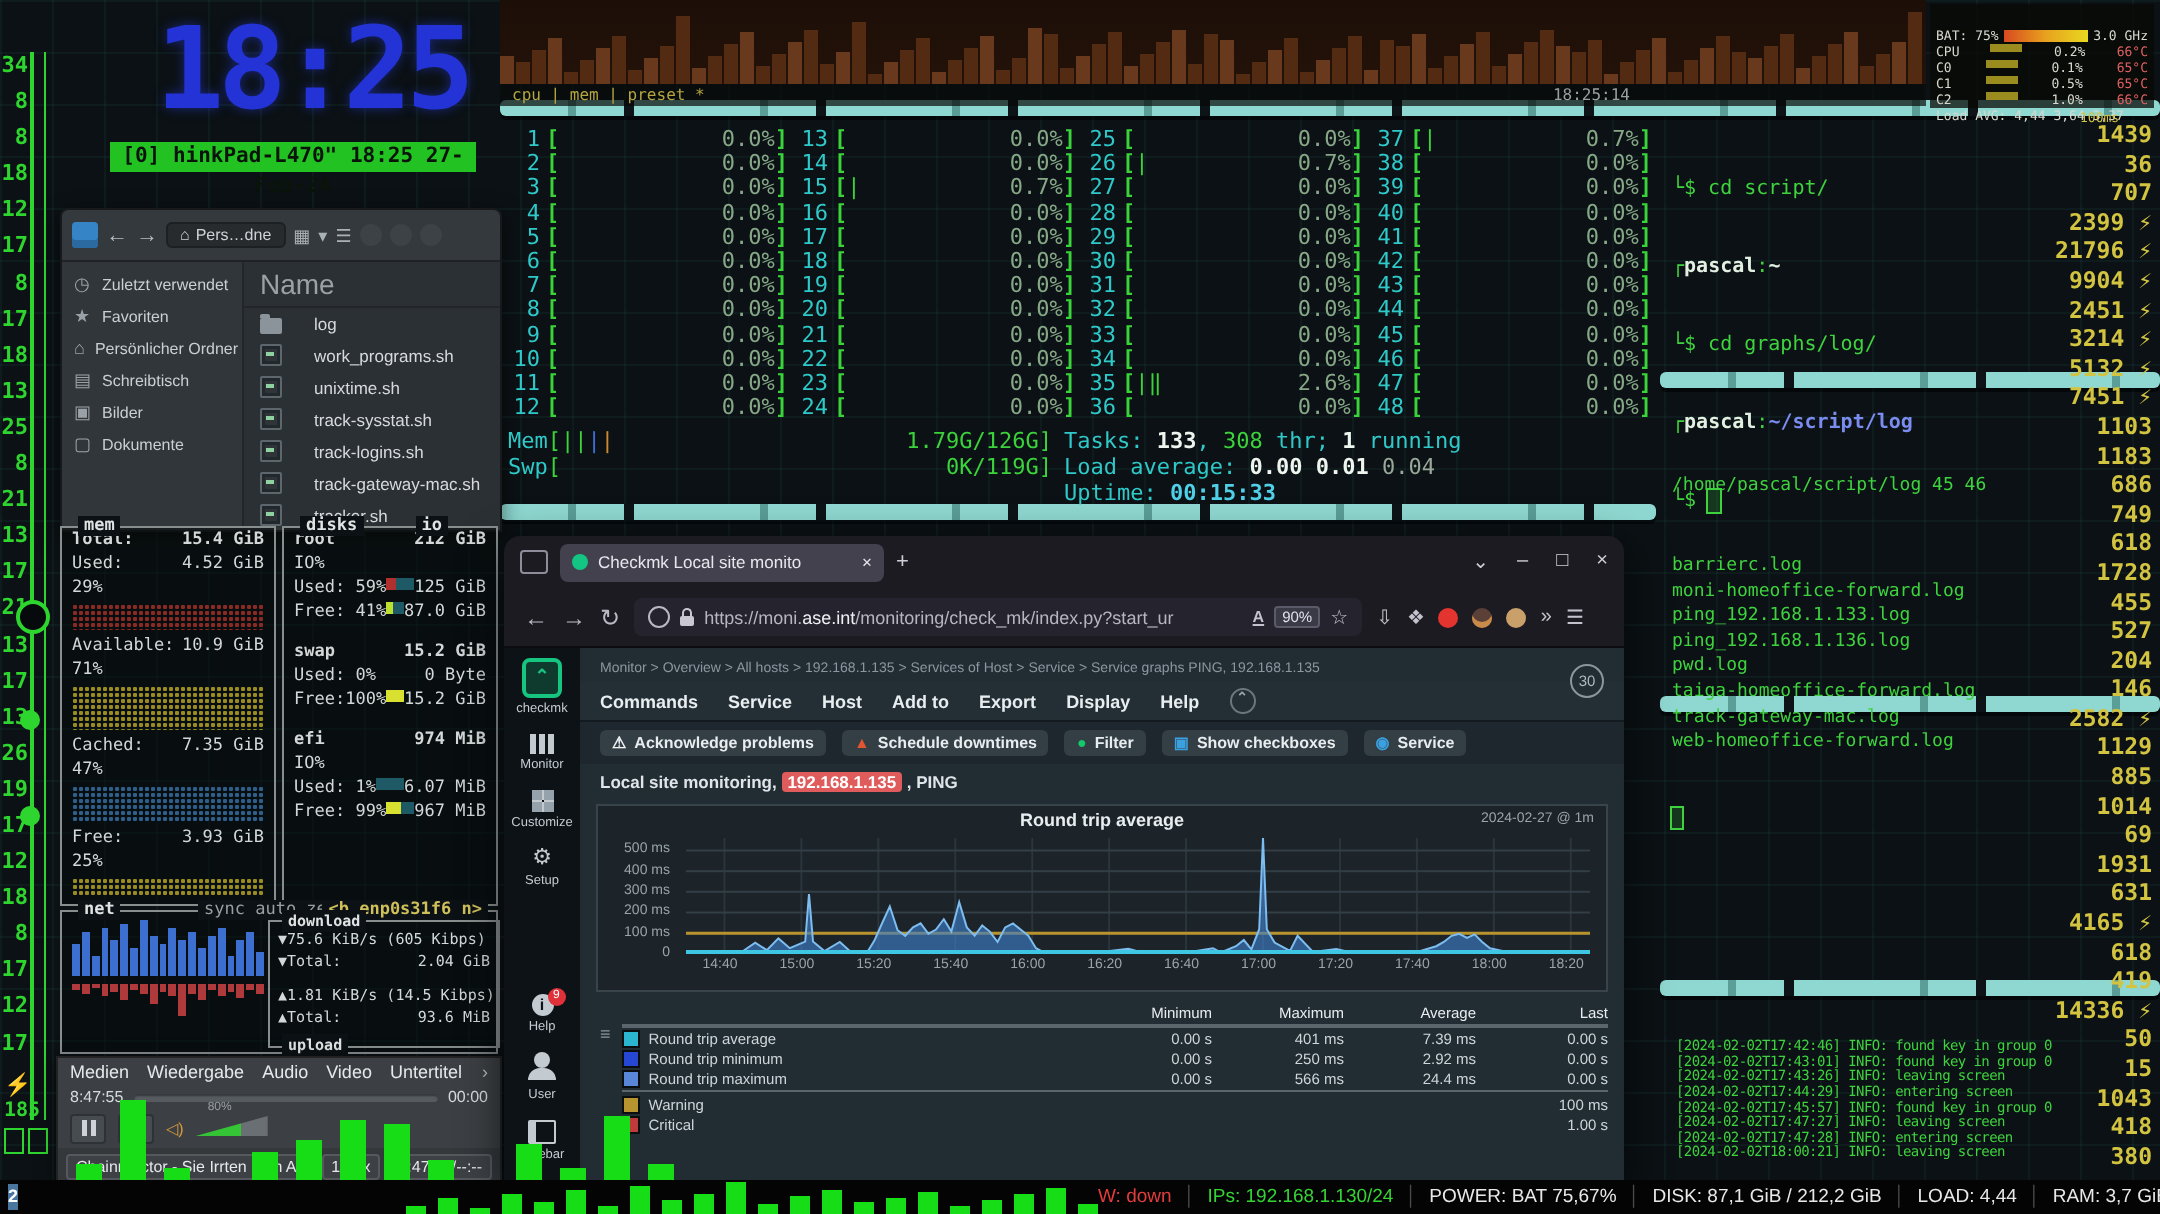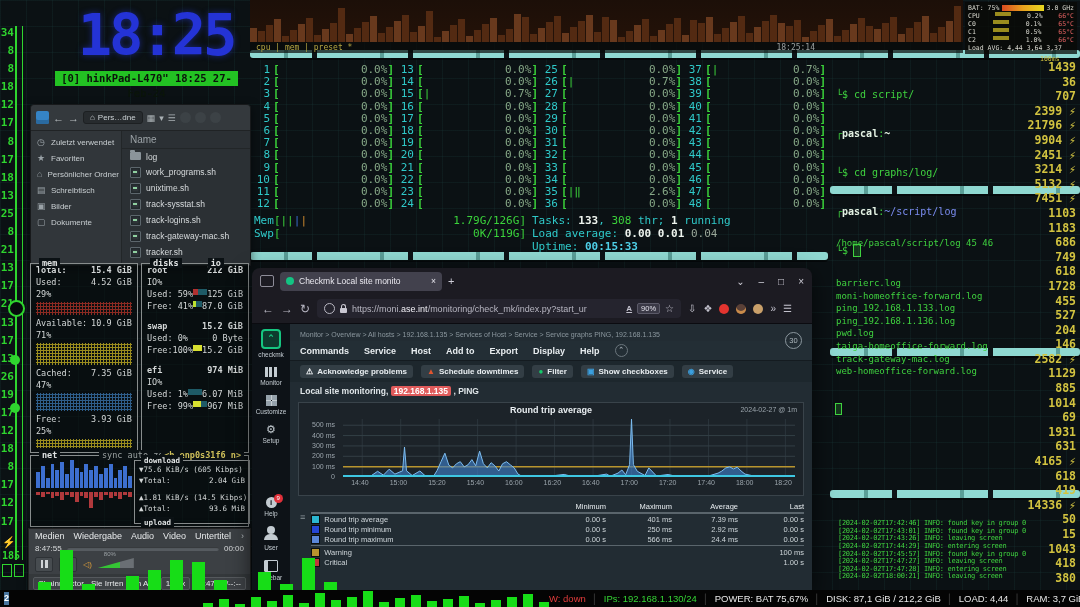--- a/index.html
+++ b/index.html
@@ -31,22 +31,22 @@
   #fm .appico{width:13px;height:13px;background:#3584c6;border-radius:2px;box-shadow:inset 0 -4px 0 #2a6aa0}
   #fm .navb{color:#b9bfc2;font-size:11px;line-height:12px}
   #fm .crumb{background:#272b2e;border:1px solid #1d2022;border-radius:3px;color:#cdd3d6;font-size:8px;padding:1px 6px;display:flex;gap:3px;align-items:center}
   #fm .tbtn{color:#aab1b5;font-size:9px}
   #fm .circ{width:11px;height:11px;border-radius:50%;background:#3c4246}
   #fm .body{display:flex;height:133px}
   #fm .side{width:90px;background:#31363a;border-right:1px solid #222628;padding-top:3px}
   #fm .sitem{display:flex;gap:5px;align-items:center;color:#c9cfd2;font-size:8px;padding:3px 6px;white-space:nowrap;overflow:hidden}
   #fm .sitem .g{color:#9aa2a7;font-size:9px;width:9px}
   #fm .list{flex:1;background:#2b3034;overflow:hidden}
-  #fm .colhead{color:#9ba2a6;font-size:10px;padding:3px 8px;border-bottom:1px solid #222628}
-  #fm .frow{display:flex;gap:5px;align-items:flex-start;color:#d6dadc;font-size:8.5px;padding:2.5px 8px;white-space:nowrap}
+  #fm .colhead{color:#9ba2a6;font-size:14px;padding:3px 8px;border-bottom:1px solid #222628}
+  #fm .frow{display:flex;gap:16px;align-items:flex-end;color:#d6dadc;font-size:8.5px;padding:2.5px 8px;white-space:nowrap}
   .folderico{width:11px;height:8px;background:#8b949a;border-radius:1px;position:relative}
   .folderico:before{content:"";position:absolute;top:-2px;left:0;width:5px;height:2px;background:#8b949a;border-radius:1px 1px 0 0}
   .shico{width:9px;height:9px;background:#2e3438;border:1px solid #5c666c;border-radius:1px;box-shadow:inset 0 0 0 1.5px #22282c;position:relative}
   .shico:after{content:"";position:absolute;left:2px;top:3px;width:4px;height:2px;background:#8fd0a0}
   
   .conky{border:1px solid #888d8d;background:rgba(8,12,13,.55);color:#d3d7d7;font-size:8.5px}
   .ctitle{position:absolute;top:-6px;background:#0b1114;padding:0 3px;color:#e0e3e3;font-weight:bold;font-size:8.5px}
   .crow{display:flex;justify-content:space-between;padding:1px 5px;white-space:nowrap}
   .dotbar{margin:2px 5px;background-image:radial-gradient(var(--c) 1px, transparent 1.2px);background-size:3px 3px}
   .minibar{display:inline-block;height:6px;width:26px;vertical-align:middle}
@@ -137,25 +137,25 @@
   .sw{width:7px;height:7px;display:inline-block;border:1px solid #0a0e10}
   .thsep{border-top:1px solid #5a656c;margin:1px 0}
   #leghandle{position:absolute;left:-0px;top:14px;color:#8b959b;font-size:9px}
   #legendgut{display:flex}
   
   .term{color:#3fd23f;font-family:"DejaVu Sans Mono",monospace;white-space:pre}
   #paneA{left:836px;top:62px;font-size:10px;line-height:13px}
   #paneB{left:836px;top:212px;font-size:9px;line-height:12.6px}
   #paneC{left:838px;top:505px;font-size:7px;line-height:7.6px;letter-spacing:-.3px}
   .puser{color:#e2f0e2;font-weight:bold}
-  .ppath{color:#7b8cf0;font-weight:normal}
+  .ppath{color:#7b8cf0;font-weight:bold}
   .cursor{background:rgba(63,210,63,.2);outline:1px solid #3fd23f;color:transparent}
   #rnums{left:1012px;top:60px;width:64px;text-align:right;color:#d2c340;font-weight:bold;font-size:11.5px;line-height:14.6px;font-family:"DejaVu Sans Mono",monospace;white-space:pre}
   
-  #corner{left:965px;top:2px;width:112px;height:52px;background:rgba(10,9,6,.75);color:#d8d8cf;font-size:6.5px;font-family:"DejaVu Sans Mono",monospace;padding:2px 3px;box-sizing:border-box;line-height:8px}
+  #corner{left:965px;top:2px;width:112px;height:52px;background:rgba(10,9,6,.75);color:#d8d8cf;font-size:6.5px;font-family:"DejaVu Sans Mono",monospace;padding:12px 3px;box-sizing:border-box;line-height:8px}
   #corner .batbar{display:inline-block;width:42px;height:6px;background:linear-gradient(90deg,#d84a20,#e8a21e,#e8d820);vertical-align:middle;margin-left:3px}
   #corner .tr{display:flex;justify-content:space-between}
   #corner .temp{color:#e06060}
   #corner .cbar2{display:inline-block;width:16px;height:4px;background:#9a8c1e}
   
   .viz{display:flex;align-items:flex-end;gap:9px}
   .viz span{width:13px;background:#17dd17}
   #taskbar{left:0;top:590px;width:1080px;height:17px;background:#040404;display:flex;align-items:center;font-size:9.5px;color:#e8e8e8}
   #wsbadge{width:13px;height:13px;background:#49759e;color:#fff;font-size:9px;font-weight:bold;text-align:center;line-height:13px;margin:0 4px}
   #tbviz{display:flex;align-items:flex-end;gap:6px;height:17px;margin-left:190px}

